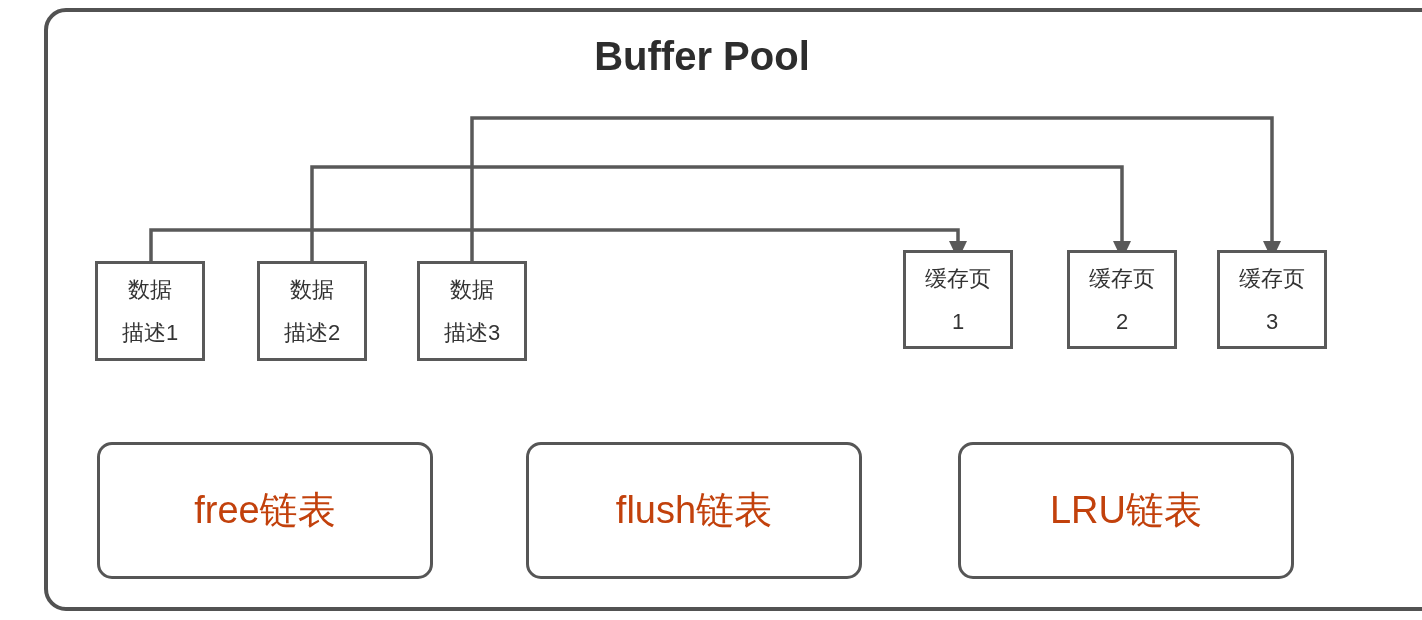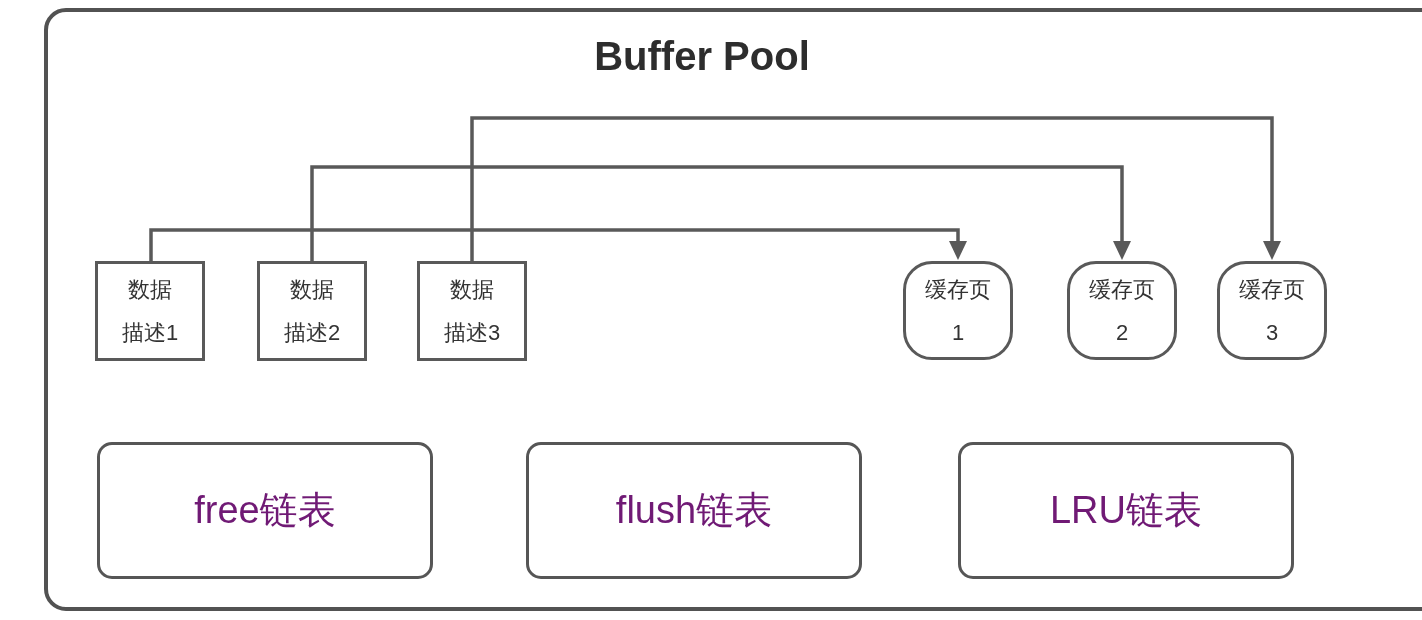--- a/index.html
+++ b/index.html
@@ -55,40 +55,40 @@
     display: flex;
     flex-direction: column;
     align-items: center;
     justify-content: center;
     text-align: center;
     color: #333333;
     font-size: 22px;
     line-height: 43px;
   }
   .desc-box  { top: 261px; height: 100px; }
-  .cache-box { top: 261px; height: 99px; border-radius: 29px; }
+  .cache-box { top: 250px; height: 99px; }
   #desc-1  { left: 60px;  }
   #desc-2  { left: 222px; }
   #desc-3  { left: 382px; }
   #cache-1 { left: 868px; }
   #cache-2 { left: 1032px; }
   #cache-3 { left: 1182px; }
   .list-box {
     position: absolute;
     top: 442px;
     width: 336px;
     height: 137px;
     box-sizing: border-box;
     background: #ffffff;
     border: 3.5px solid #565656;
     border-radius: 15px;
     display: flex;
     align-items: center;
     justify-content: center;
-    color: #701a75;
+    color: #c2410c;
     font-size: 38px;
     white-space: nowrap;
   }
   #list-free  { left: 62px;  }
   #list-flush { left: 491px; }
   #list-lru   { left: 923px; }
 </style>
 </head>
 <body>
 

